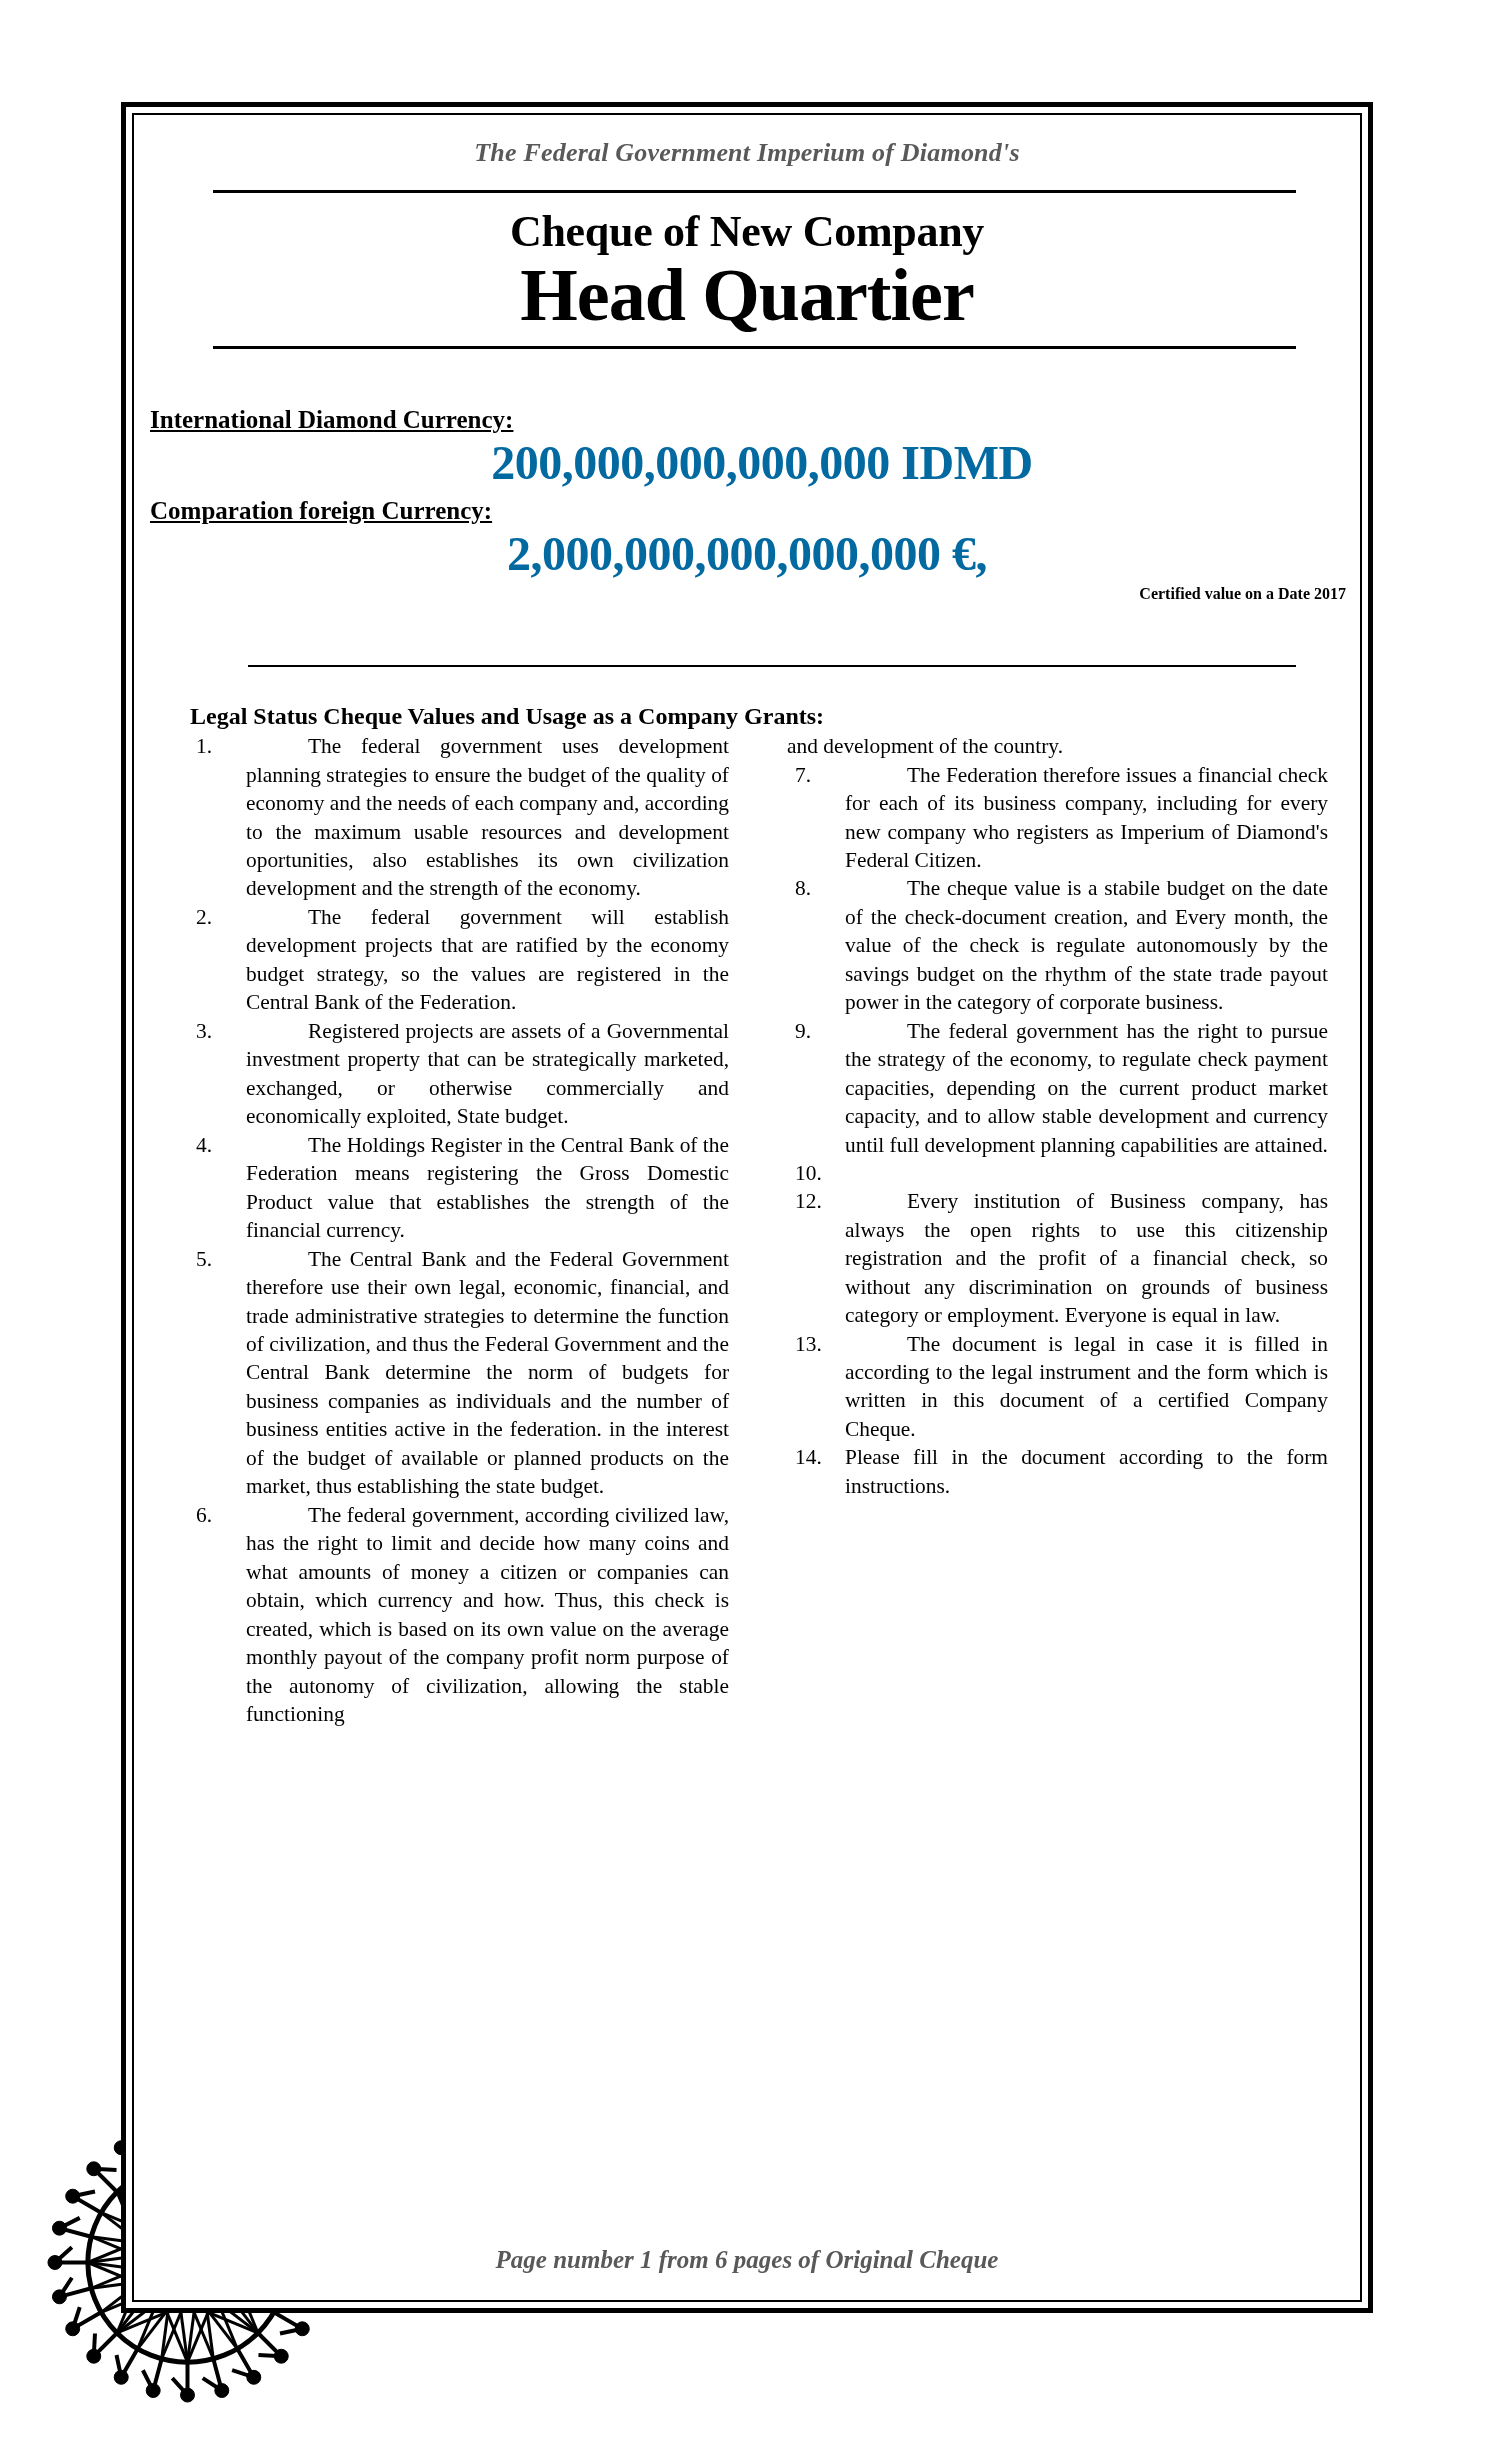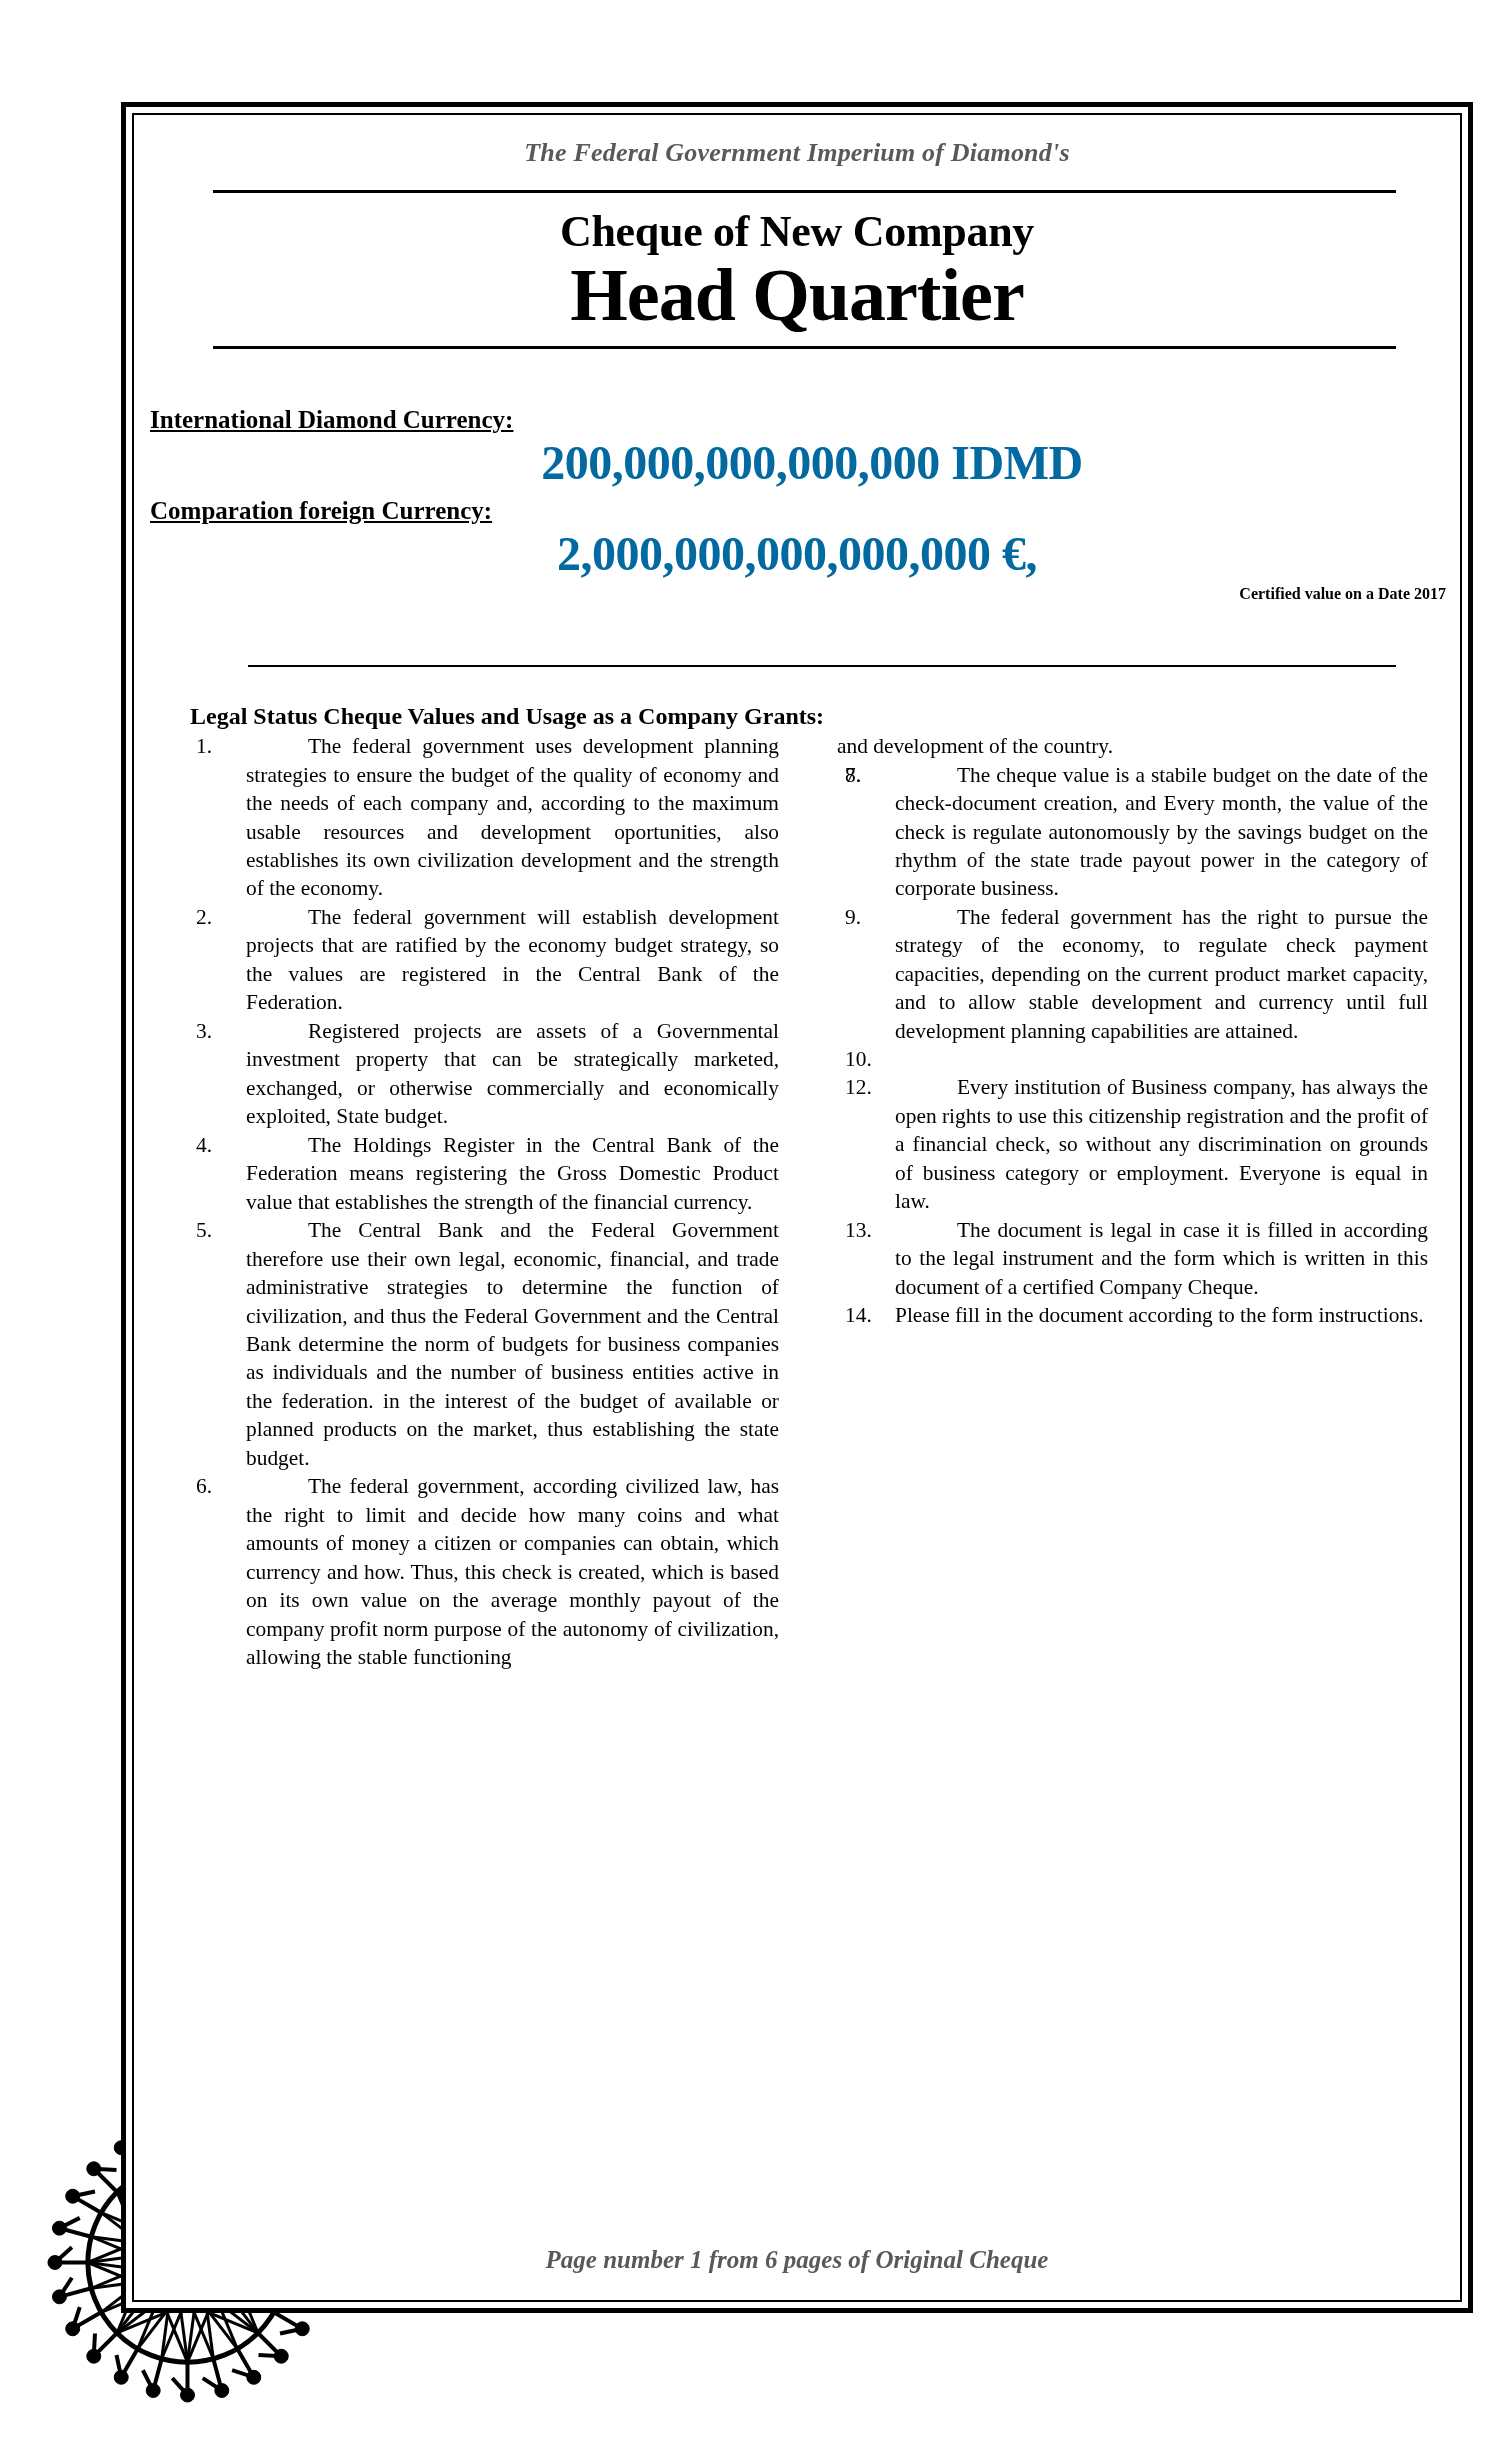--- a/index.html
+++ b/index.html
@@ -13,21 +13,21 @@
     position: relative;
     font-family: "Liberation Serif", "DejaVu Serif", serif;
     overflow: hidden;
   }
 
   
   #document-frame {
     position: absolute;
     left: 121px;
     top: 102px;
-    width: 1352px;
+    width: 1252px;
     height: 2211px;
     border: 5px solid #000;
     box-sizing: border-box;
     background: #fff;
   }
   #document-frame-inner {
     position: absolute;
     left: 6px;
     top: 6px;
     right: 6px;
@@ -317,21 +317,21 @@
         <div class="clause-column" id="col-left">
             <p class="clause"><span class="clause-num">1.</span><span>The federal government uses development planning strategies to ensure the budget of the quality of economy and the needs of each company and, according to the maximum usable resources and development oportunities, also establishes its own civilization development and the strength of the economy.</span></p>
             <p class="clause"><span class="clause-num">2.</span><span>The federal government will establish development projects that are ratified by the economy budget strategy, so the values are registered in the Central Bank of the Federation.</span></p>
             <p class="clause"><span class="clause-num">3.</span><span>Registered projects are assets of a Governmental investment property that can be strategically marketed, exchanged, or otherwise commercially and economically exploited, State budget.</span></p>
             <p class="clause"><span class="clause-num">4.</span><span>The Holdings Register in the Central Bank of the Federation means registering the Gross Domestic Product value that establishes the strength of the financial currency.</span></p>
             <p class="clause"><span class="clause-num">5.</span><span>The Central Bank and the Federal Government therefore use their own legal, economic, financial, and trade administrative strategies to determine the function of civilization, and thus the Federal Government and the Central Bank determine the norm of budgets for business companies as individuals and the number of business entities active in the federation. in the interest of the budget of available or planned products on the market, thus establishing the state budget.</span></p>
             <p class="clause"><span class="clause-num">6.</span><span>The federal government, according civilized law, has the right to limit and decide how many coins and what amounts of money a citizen or companies can obtain, which currency and how. Thus, this check is created, which is based on its own value on the average monthly payout of the company profit norm purpose of the autonomy of civilization, allowing the stable functioning</span></p>
           </div>
         <div class="clause-column" id="col-right">
             <p class="clause-continued">and development of the country.</p>
-            <p class="clause"><span class="clause-num">7.</span></p>
+            <p class="clause"><span class="clause-num">7.</span><span>The Federation therefore issues a financial check for each of its business company, including for every new company who registers as Imperium of Diamond's Federal Citizen.</span></p>
             <p class="clause"><span class="clause-num">8.</span><span>The cheque value is a stabile budget on the date of the check-document creation, and Every month, the value of the check is regulate autonomously by the savings budget on the rhythm of the state trade payout power in the category of corporate business.</span></p>
             <p class="clause"><span class="clause-num">9.</span><span>The federal government has the right to pursue the strategy of the economy, to regulate check payment capacities, depending on the current product market capacity, and to allow stable development and currency until full development planning capabilities are attained.</span></p>
             <p class="clause"><span class="clause-num">10.</span></p>
             <div class="clause-spacer"></div>
             <p class="clause"><span class="clause-num">12.</span><span>Every institution of Business company, has always the open rights to use this citizenship registration and the profit of a financial check, so without any discrimination on grounds of business category or employment. Everyone is equal in law.</span></p>
             <p class="clause"><span class="clause-num">13.</span><span>The document is legal in case it is filled in according to the legal instrument and the form which is written in this document of a certified Company Cheque.</span></p>
             <p class="clause no-indent"><span class="clause-num">14.</span><span>Please fill in the document according to the form instructions.</span></p>
           </div>
       </div>
 

